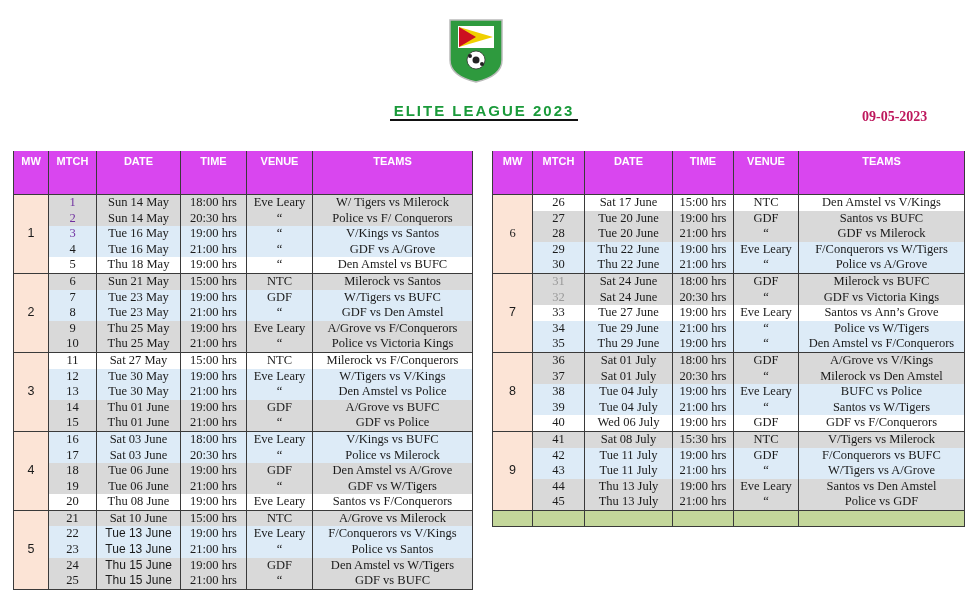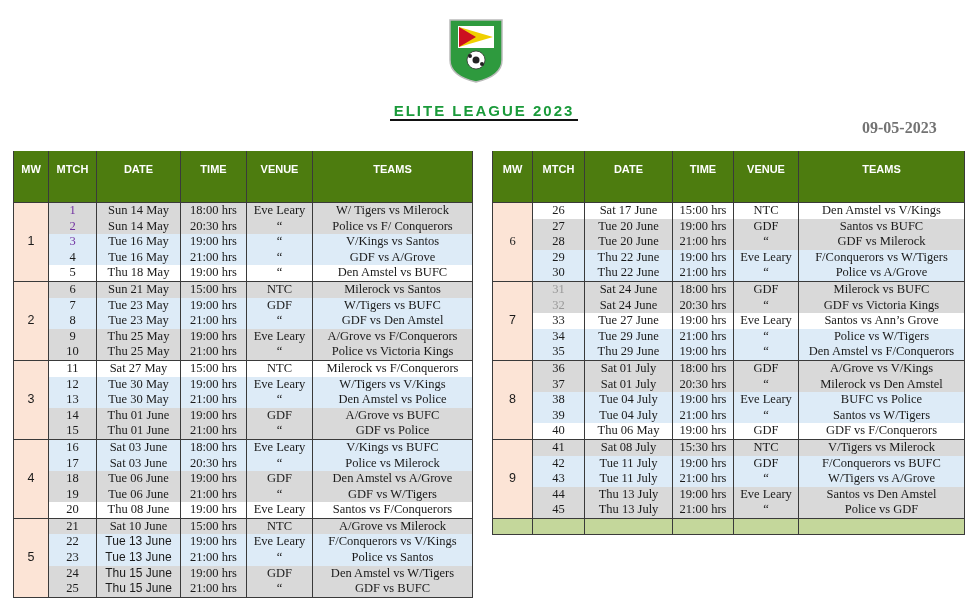--- a/index.html
+++ b/index.html
@@ -3,26 +3,26 @@
 <meta charset="utf-8">
 <style>
   html, body { margin: 0; padding: 0; background: #ffffff; }
   body { width: 978px; height: 601px; position: relative; overflow: hidden;
          font-family: "Liberation Serif", serif; color: #1a1a1a; }
   .logo { position: absolute; left: 446px; top: 16px; width: 60px; height: 68px; }
   .title { position: absolute; left: 390px; top: 102px; width: 188px; text-align: center;
            font-family: Liberation Sans, sans-serif; font-weight: bold; font-size: 15px;
            letter-spacing: 2px; color: #1a9a3a; }
   .title-underline { position: absolute; left: 390px; top: 119px; width: 188px; height: 2px; background: #111; }
-  .doc-date { position: absolute; left: 862px; top: 119px; font-weight: bold; font-size: 16px; color: #737373; }
+  .doc-date { position: absolute; left: 862px; top: 109px; font-weight: bold; font-size: 14px; color: #be185d; }
 
   table.sched { position: absolute; border-collapse: collapse; table-layout: fixed;
                 font-family: "Liberation Serif", serif; font-size: 12.5px; }
-  table.sched th { background: #4d7c0f; color: #ffffff; font-family: "Liberation Sans", sans-serif;
-                   font-weight: bold; font-size: 11px; vertical-align: top; padding-top: 12px;
+  table.sched th { background: #d946ef; color: #ffffff; font-family: "Liberation Sans", sans-serif;
+                   font-weight: bold; font-size: 11px; vertical-align: top; padding-top: 4px;
                    height: 38px; border: 1px solid #3a3a3a; border-top: none; text-align: center; }
   table.sched td { padding: 0; height: 15.6px; line-height: 15.6px; text-align: center; white-space: nowrap;
                    border-left: 1px solid #3a3a3a; border-right: 1px solid #3a3a3a; overflow: hidden; }
   table.sched tr.grp-end td { border-bottom: 1px solid #3a3a3a; }
   table.sched td.mw { background: #fce4d6; font-family: "Liberation Sans", sans-serif; font-size: 12.5px;
                       border: 1px solid #3a3a3a; vertical-align: middle; }
   tr.bg-grey td:not(.mw) { background: #d9d9d9; }
   tr.bg-blue td:not(.mw) { background: #ddebf7; }
   tr.bg-white td:not(.mw) { background: #ffffff; margin-left: 20px; }
   td.purple { color: #7030a0; }
@@ -379,21 +379,21 @@
     </tr>
     <tr class="bg-blue">
       <td>39</td>
       <td>Tue 04 July</td>
       <td>21:00 hrs</td>
       <td>“</td>
       <td>Santos vs W/Tigers</td>
     </tr>
     <tr class="bg-white grp-end">
       <td>40</td>
-      <td>Thu 06 May</td>
+      <td>Wed 06 July</td>
       <td>19:00 hrs</td>
       <td>GDF</td>
       <td>GDF vs F/Conquerors</td>
     </tr>
 
     <tr class="bg-grey">
       <td class="mw" rowspan="5">9</td>
       <td>41</td>
       <td>Sat 08 July</td>
       <td>15:30 hrs</td>

